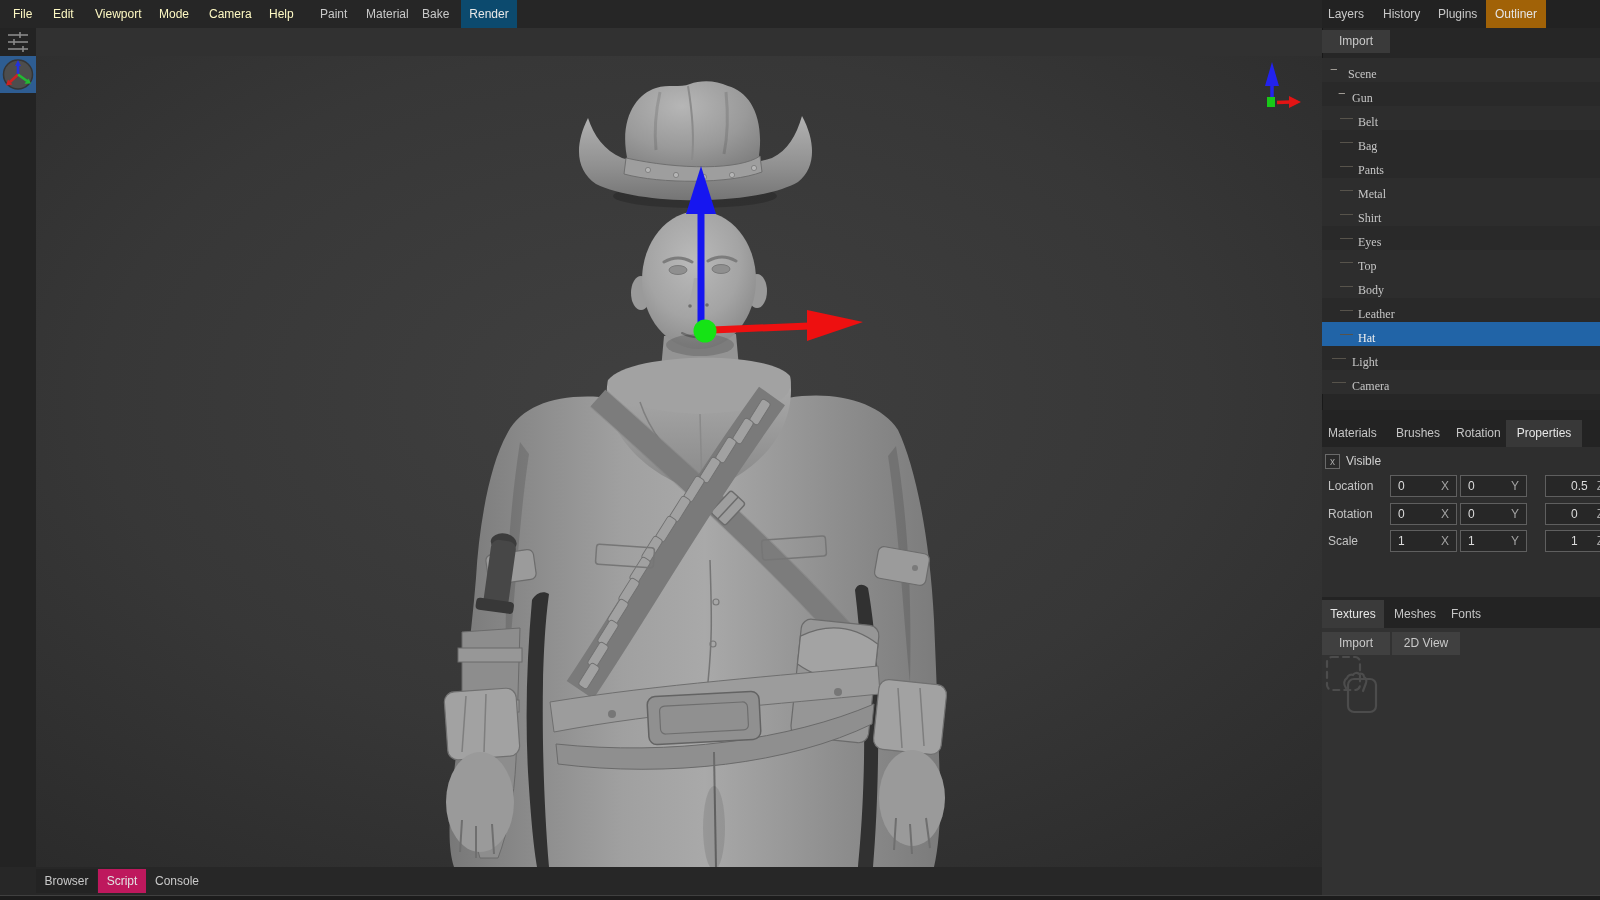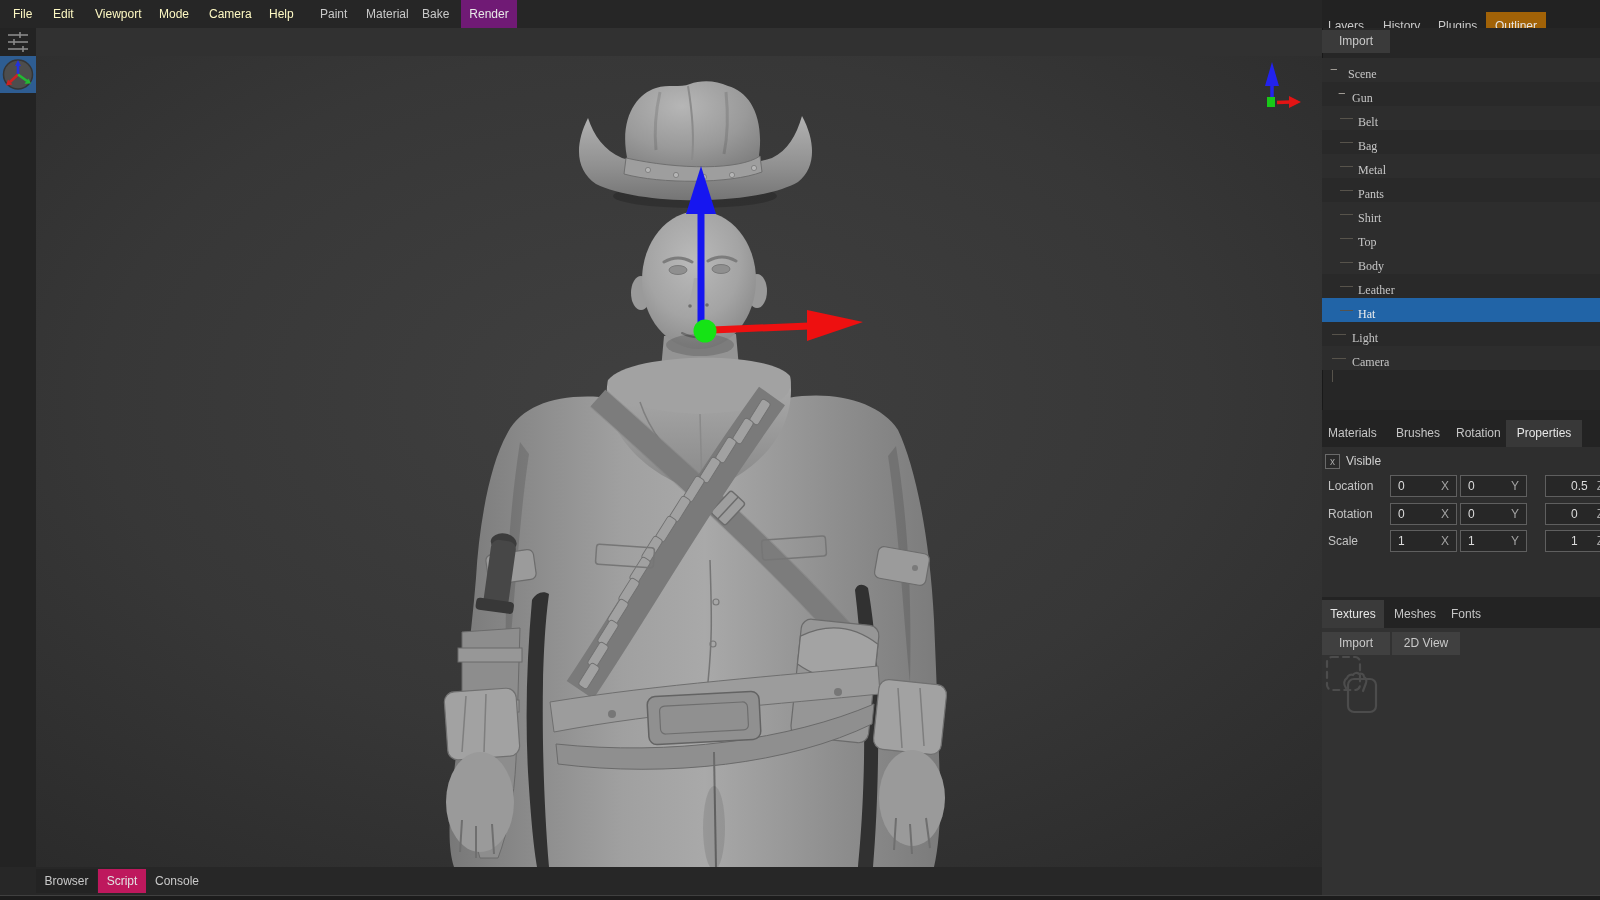--- a/index.html
+++ b/index.html
@@ -4,23 +4,23 @@
 <style>
   html,body{margin:0;padding:0;background:#1c1c1c;}
   body{width:1600px;height:900px;position:relative;overflow:hidden;
        font-family:"Liberation Sans","DejaVu Sans",sans-serif;font-size:12px;color:#cccccc;
        -webkit-font-smoothing:antialiased;}
   .abs{position:absolute;}
   
   #menubar{left:0;top:0;width:1600px;height:28px;background:#262626;border-bottom:1px solid #1e1e1e;}
   .menu-item{position:absolute;top:0;height:28px;line-height:28px;color:#fef9c3;cursor:default;}
   .mode-tab{position:absolute;top:0;height:28px;line-height:28px;color:#c9c9c9;}
-  .mode-tab.active{background:#701a75;color:#e8e8e8;text-align:center;}
+  .mode-tab.active{background:#0c4a6e;color:#e8e8e8;text-align:center;}
   #righttabs-bg{left:1322px;top:0;width:278px;height:28px;background:#222222;}
-  .rtab{position:absolute;top:0;height:28px;line-height:28px;color:#c9c9c9;margin-top:12px;}
+  .rtab{position:absolute;top:0;height:28px;line-height:28px;color:#c9c9c9;}
   .rtab.active{background:#a16207;color:#e4e4e4;text-align:center;}
   
   #toolstrip{left:36px;top:28px;width:1286px;height:28px;background:#313131;}
   #leftbar{left:0;top:28px;width:36px;height:839px;background:#232323;}
   #gizmo-btn{left:0;top:56px;width:36px;height:37px;background:#2e5d92;}
   
   #viewport{left:36px;top:56px;width:1286px;height:811px;}
   
   #rightpanel{left:1322px;top:28px;width:278px;height:872px;background:#262626;border-left:1px solid #191919;box-sizing:border-box;}
   .btn{position:absolute;background:#3a3a3a;color:#c9c9c9;text-align:center;line-height:23px;height:23px;cursor:default;}
@@ -303,31 +303,35 @@
       <span class="lbl">Gun</span>
     </div>
   <div class="trow zl d2">
       <span class="tick"></span>
       <span class="lbl">Belt</span>
     </div>
   <div class="trow zd d2">
       <span class="tick"></span>
       <span class="lbl">Bag</span>
     </div>
+  <div class="trow zd d2">
+      <span class="tick"></span>
+      <span class="lbl">Pants</span>
+    </div>
   <div class="trow zl d2">
       <span class="tick"></span>
       <span class="lbl">Metal</span>
     </div>
+  <div class="trow zl d2">
+      <span class="tick"></span>
+      <span class="lbl">Shirt</span>
+    </div>
   <div class="trow zd d2">
       <span class="tick"></span>
-      <span class="lbl">Pants</span>
-    </div>
-  <div class="trow zl d2">
-      <span class="tick"></span>
-      <span class="lbl">Shirt</span>
+      <span class="lbl">Eyes</span>
     </div>
   <div class="trow zl d2">
       <span class="tick"></span>
       <span class="lbl">Top</span>
     </div>
   <div class="trow zl d2">
       <span class="tick"></span>
       <span class="lbl">Body</span>
     </div>
   <div class="trow zd d2">

